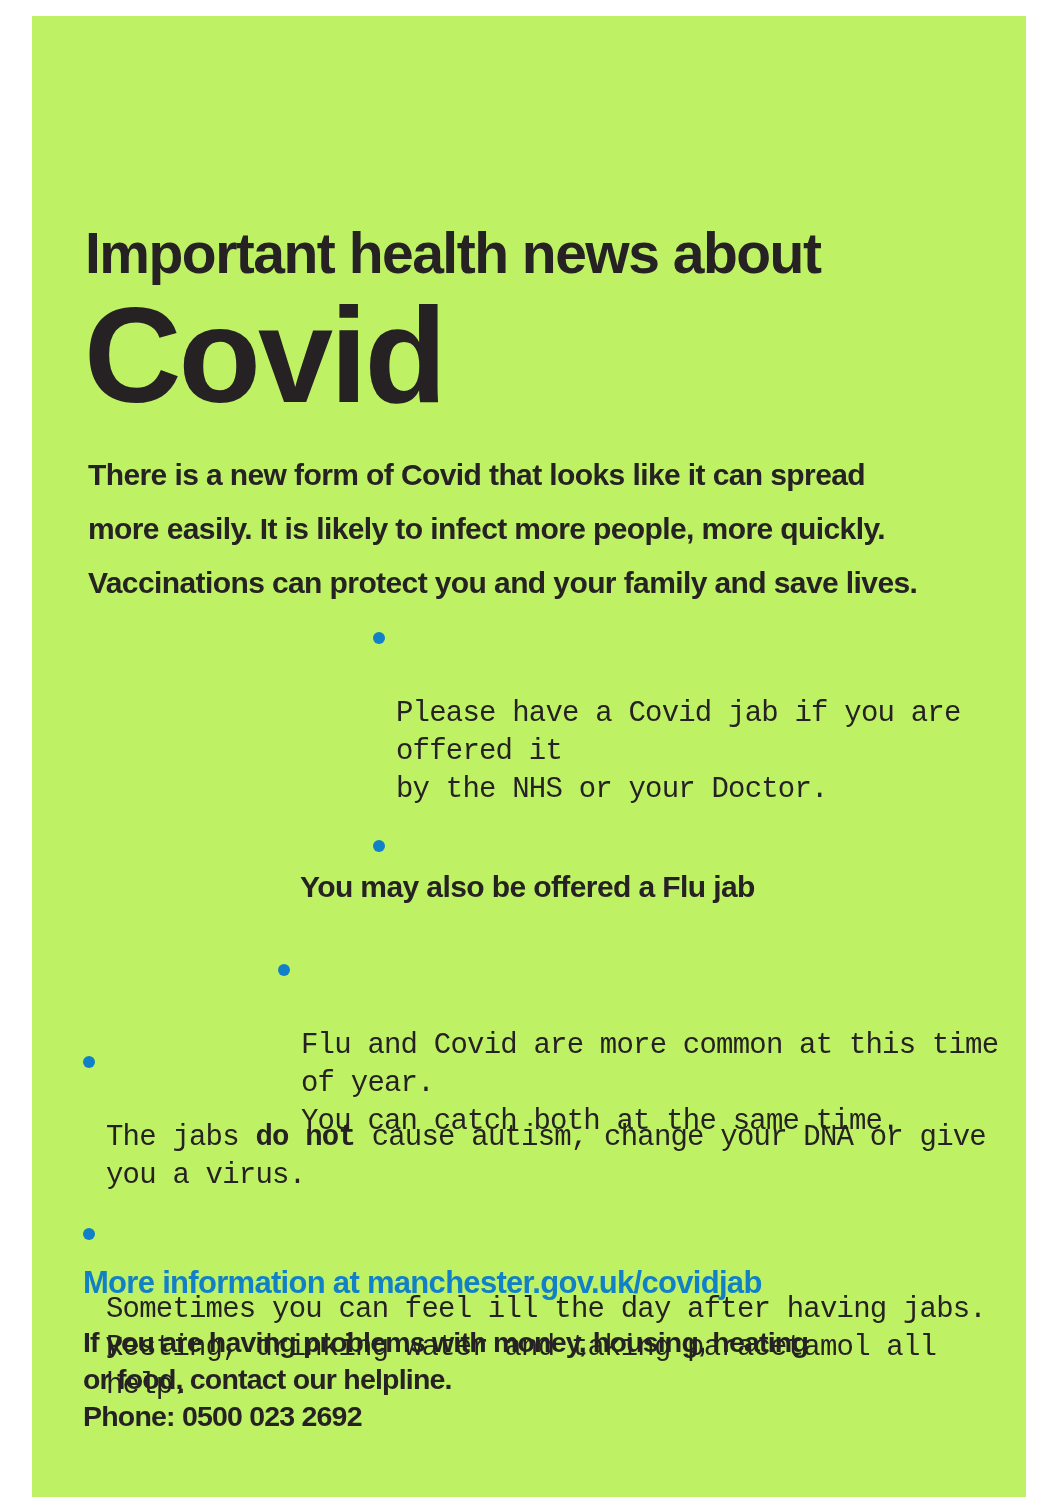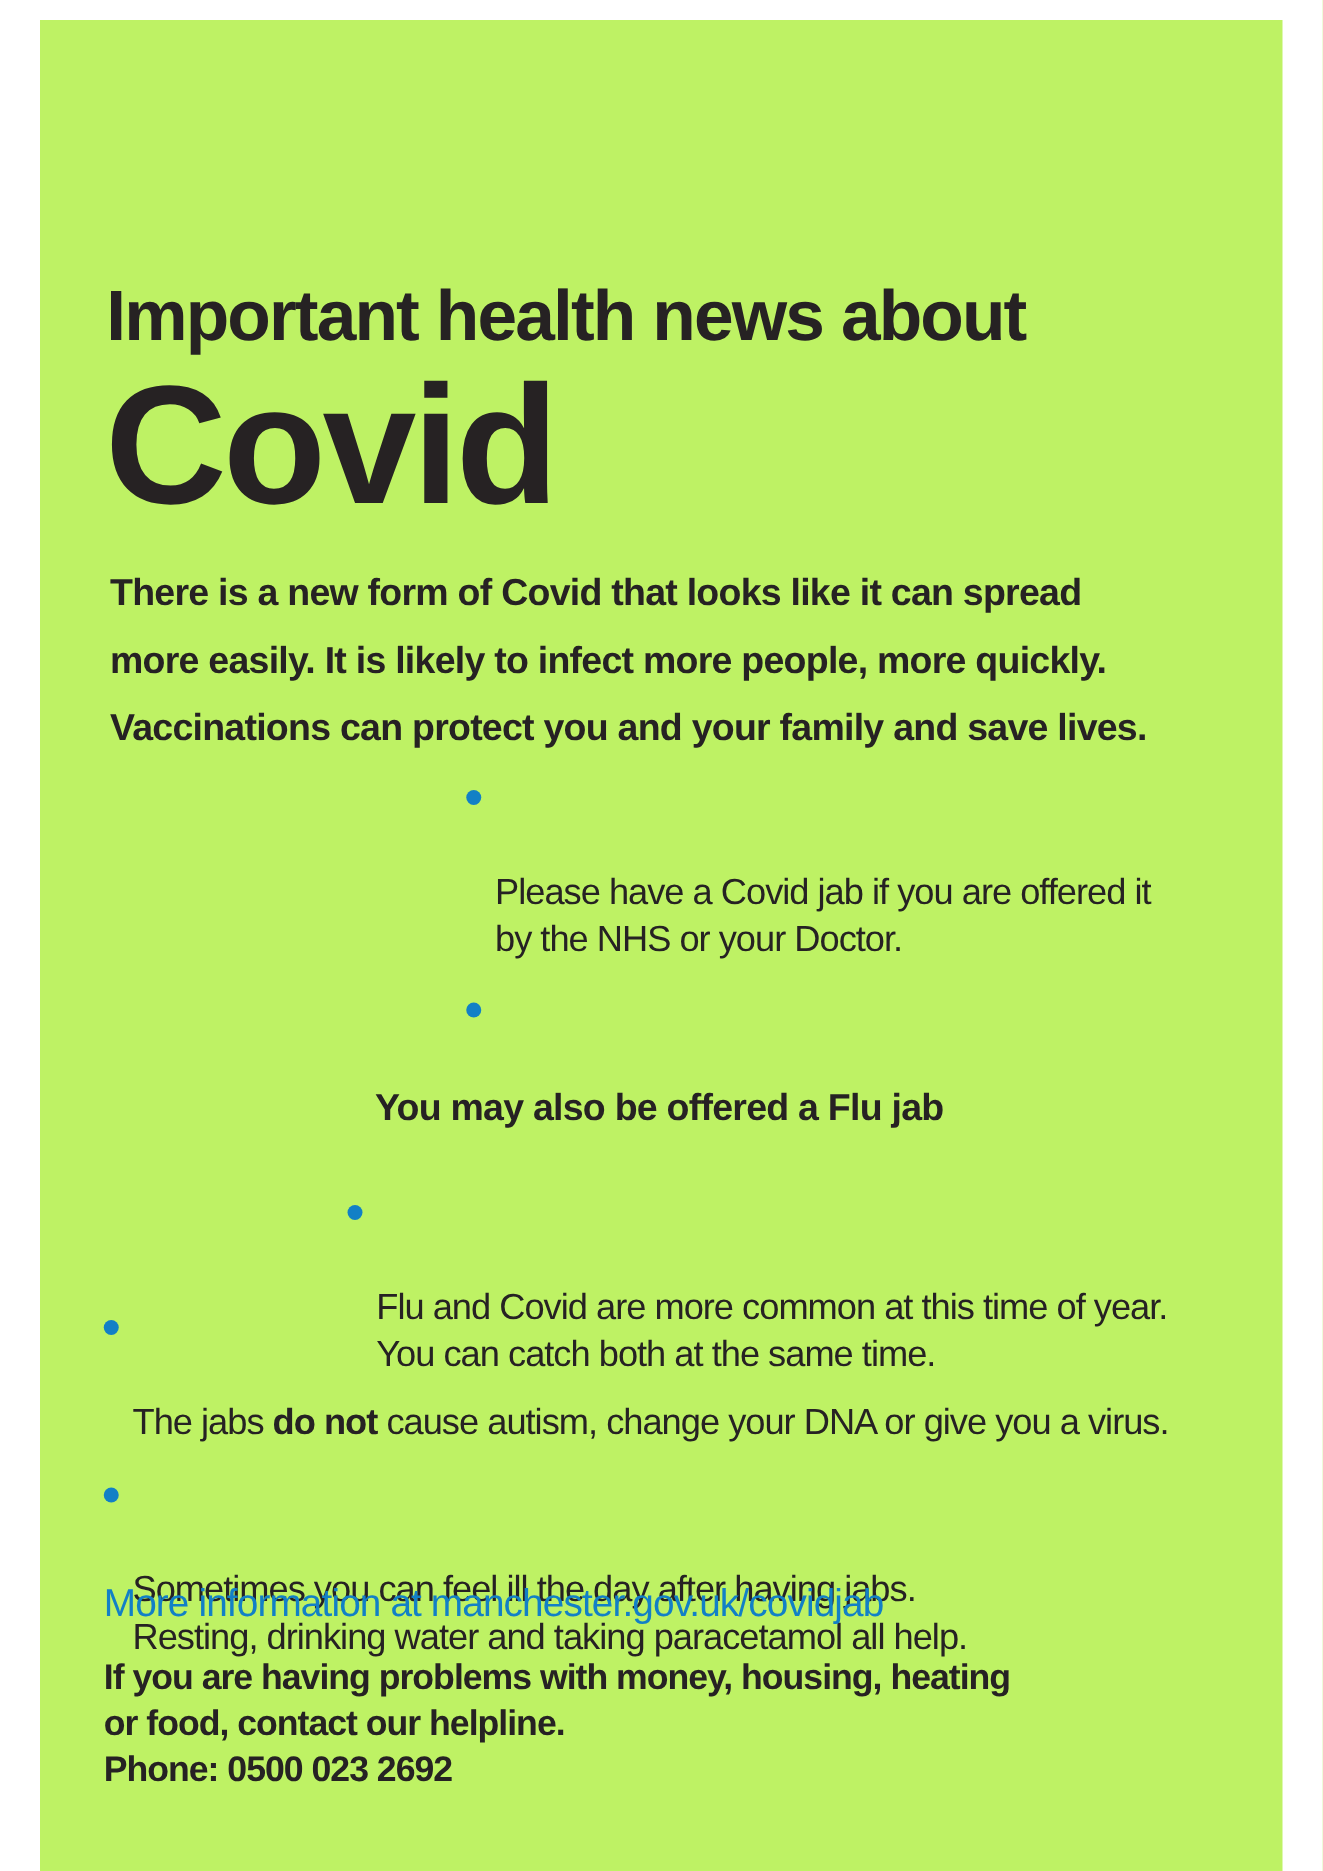--- a/index.html
+++ b/index.html
@@ -55,20 +55,21 @@
     position:absolute;
   }
   ul.bullets li{
     position:relative;
     padding-left:23px;
     font-size:29px;
     font-weight:400;
     line-height:38px;
     letter-spacing:-0.8px;
     white-space:pre-line;
+    font-family:Liberation Mono, monospace;
   }
   ul.bullets li .dot{
     position:absolute;
     left:0; top:13px;
     width:12px; height:12px;
     border-radius:50%;
     background:var(--accent);
   }
   ul.bullets li b{font-weight:700;}
   .group1{left:341px; top:603px;}
@@ -84,21 +85,21 @@
     letter-spacing:-0.6px;
     line-height:38px;
     margin:0;
     white-space:nowrap;
     text-align:right;
   }
   .more-info{
     position:absolute;
     left:51px; top:1247px;
     font-size:31px;
-    font-weight:400;
+    font-weight:700;
     letter-spacing:-0.7px;
     line-height:40px;
     color:var(--accent);
     margin:0;
     white-space:nowrap;
   }
   .helpline{
     position:absolute;
     left:51px; top:1308px;
     font-size:28.5px;

